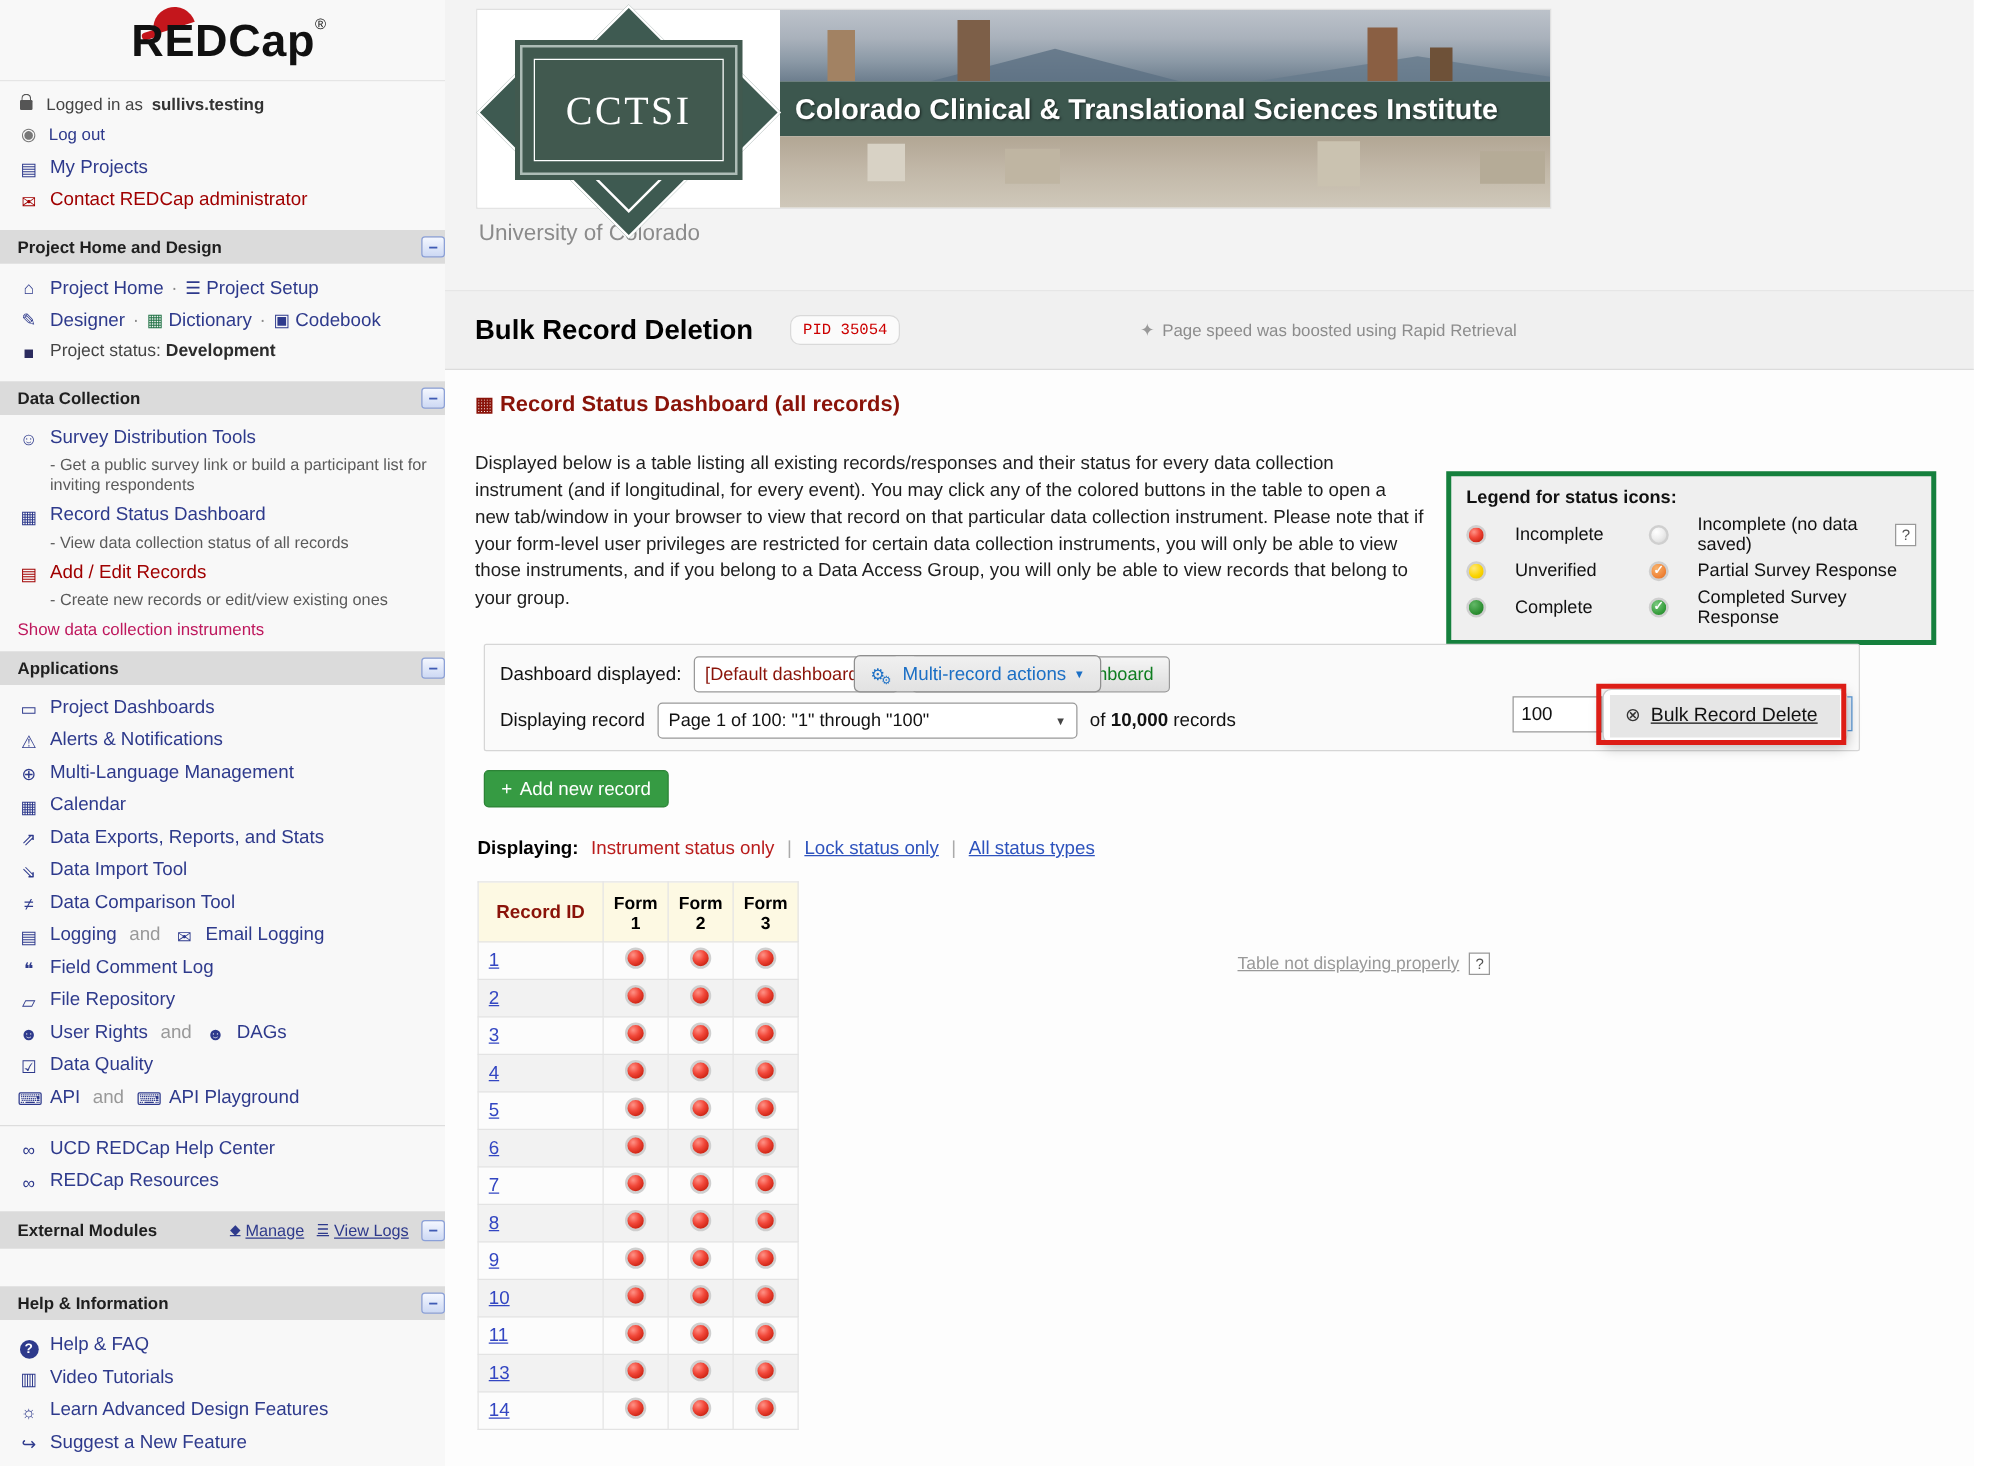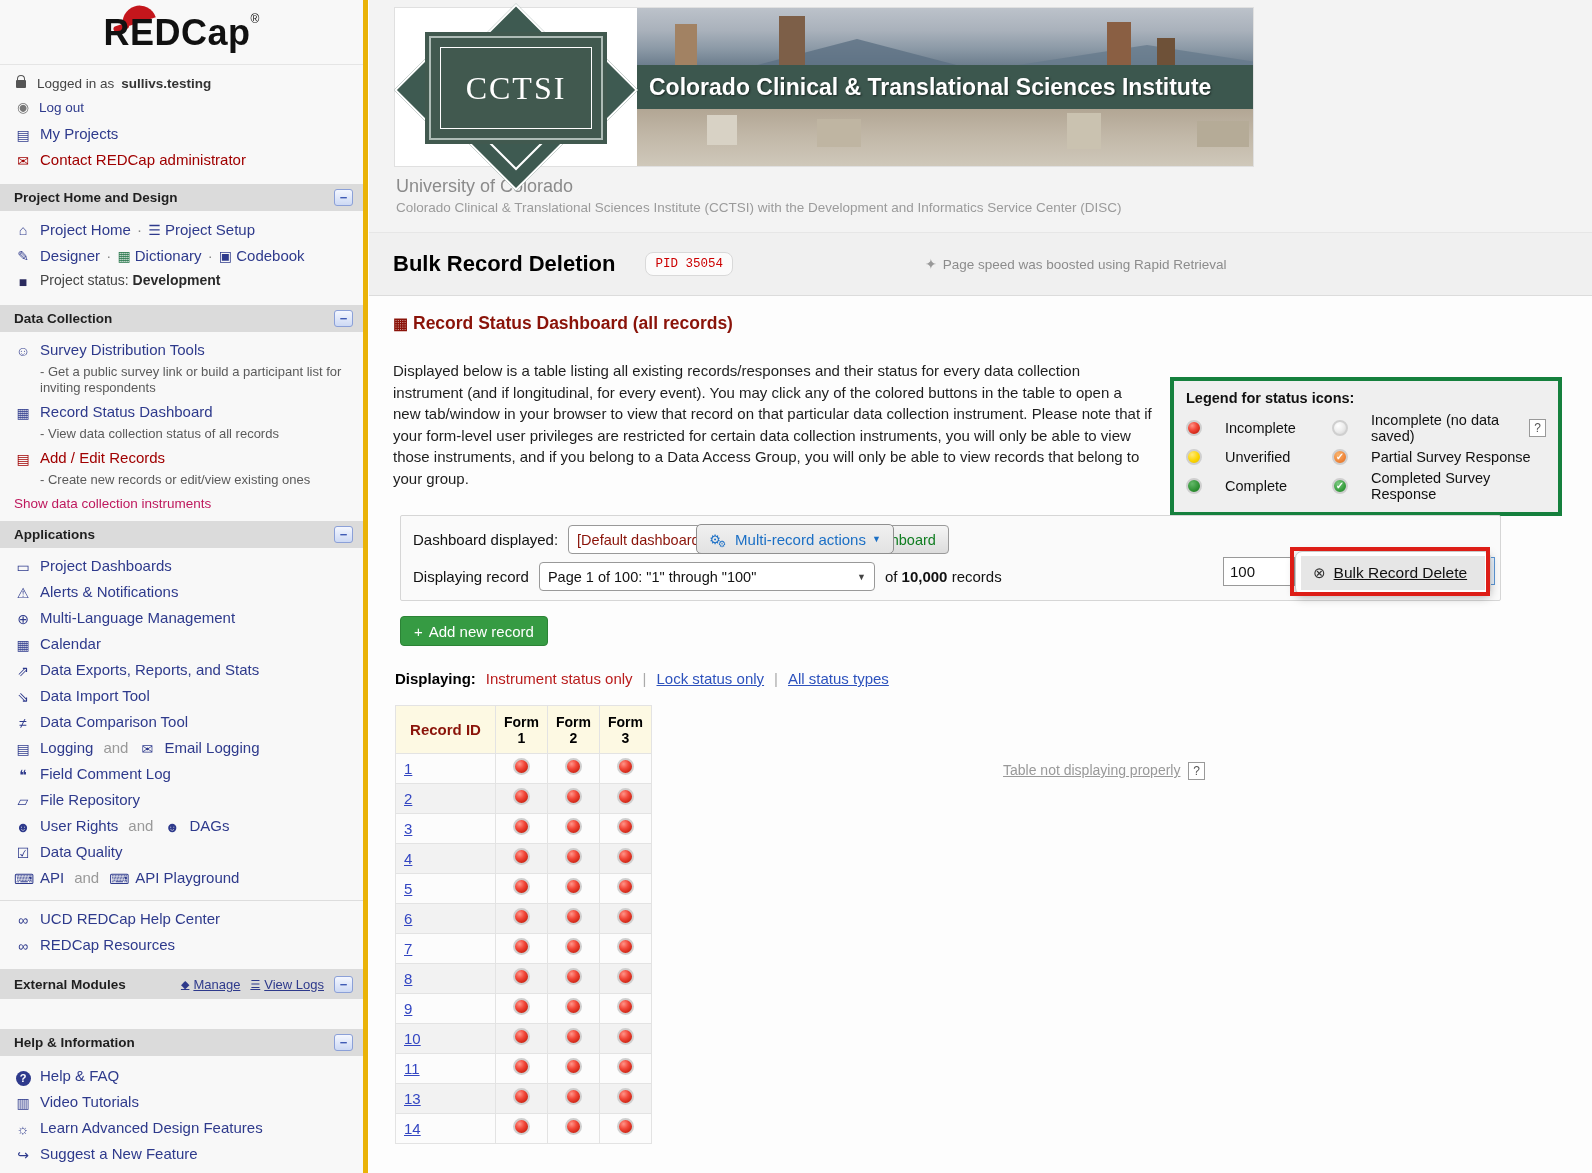--- a/index.html
+++ b/index.html
@@ -2,21 +2,21 @@
 <html><head>
 <meta charset="utf-8">
 <style>
   * { margin:0; padding:0; box-sizing:border-box; }
   html,body { width:1592px; height:1173px; overflow:hidden; background:#fff;
     font-family:"Liberation Sans", sans-serif; }
   a { cursor:pointer; }
 
   
   #sidebar { position:absolute; left:0; top:0; width:368px; height:1173px;
-    background:#f8f8f8; border-right:5px solid #eab308; }
+    background:#f8f8f8; border-right:2px solid #eab308; }
   .logo-wrap { text-align:center; padding:12px 0 10px; border-bottom:1px solid #e5e5e5; position:relative; }
   .brand { font-size:36px; font-weight:bold; color:#111; letter-spacing:0.5px; position:relative; }
   .cap { position:absolute; width:34px; height:17px; background:#c4161c;
     border-radius:17px 17px 0 0; left:120px; top:6px; transform:rotate(-18deg); }
   .cap::after { content:""; position:absolute; left:-10px; bottom:-2px; width:16px; height:6px;
     background:#c4161c; border-radius:4px; }
   .reg { font-size:12px; color:#111; vertical-align:top; }
   .login-block { padding:8px 14px 2px; font-size:13.5px; color:#444; }
   .login-line { padding:3px 0; display:flex; align-items:center; gap:7px; }
   .login-line b { color:#333; }
@@ -43,21 +43,21 @@
   .and { color:#999; padding:0 2px; }
   .dotsep { color:#888; padding:0 2px; }
   .status-line { font-size:14px; color:#444; }
   .status-line b { color:#2b2b2b; }
   .divider { border-top:1px solid #ddd; margin:8px 0 6px; }
   .circle-q { display:inline-block; width:15px; height:15px; border-radius:50%; background:#2e3a8c;
     color:#fff; font-size:11px; font-weight:bold; text-align:center; line-height:15px; }
   .gap { height:20px; }
 
   
-  #main { position:absolute; left:369px; top:0; width:1223px; height:1173px; background:#fdfdfd; }
+  #main { position:absolute; left:356px; top:0; width:1223px; height:1173px; background:#fdfdfd; }
   .band-top { height:232px; background:#f3f3f3; }
   .banner { position:absolute; left:26px; top:8px; width:858px; height:158px; background:#fff;
     display:flex; box-shadow:0 0 0 1px #e0e0e0; }
   .cctsi-logo { width:242px; position:relative; background:#fff; overflow:visible; z-index:2; }
   .diamond { position:absolute; background:#3e5a51; border:2px solid #fff; transform:rotate(45deg); }
   .d1 { width:118px; height:118px; left:62px; top:20px; }
   .d2 { width:72px; height:72px; left:14px; top:46px; }
   .d3 { width:72px; height:72px; left:156px; top:46px; }
   .d4 { width:72px; height:72px; left:85px; top:96px; }
   .logo-box { position:absolute; left:34px; top:28px; width:174px; height:104px; background:#41594f;
@@ -399,21 +399,20 @@
           </div>
         <div class="strip-city">
           <div class="bld c1"></div>
             <div class="bld c2"></div>
             <div class="bld c3"></div>
             <div class="bld c4"></div>
         </div>
       </div>
     </div>
     <div class="org1">University of Colorado</div>
-    <div class="org2">Colorado Clinical &amp; Translational Sciences Institute (CCTSI) with the Development and Informatics Service Center (DISC)</div>
   </div>
 
   <div class="titlebar">
     <h1>Bulk Record Deletion</h1>
     <span class="pid-badge">PID 35054</span>
     <span class="speed-note">
       <span class="icn">✦</span>
       <span>Page speed was boosted using Rapid Retrieval</span>
     </span>
   </div>

